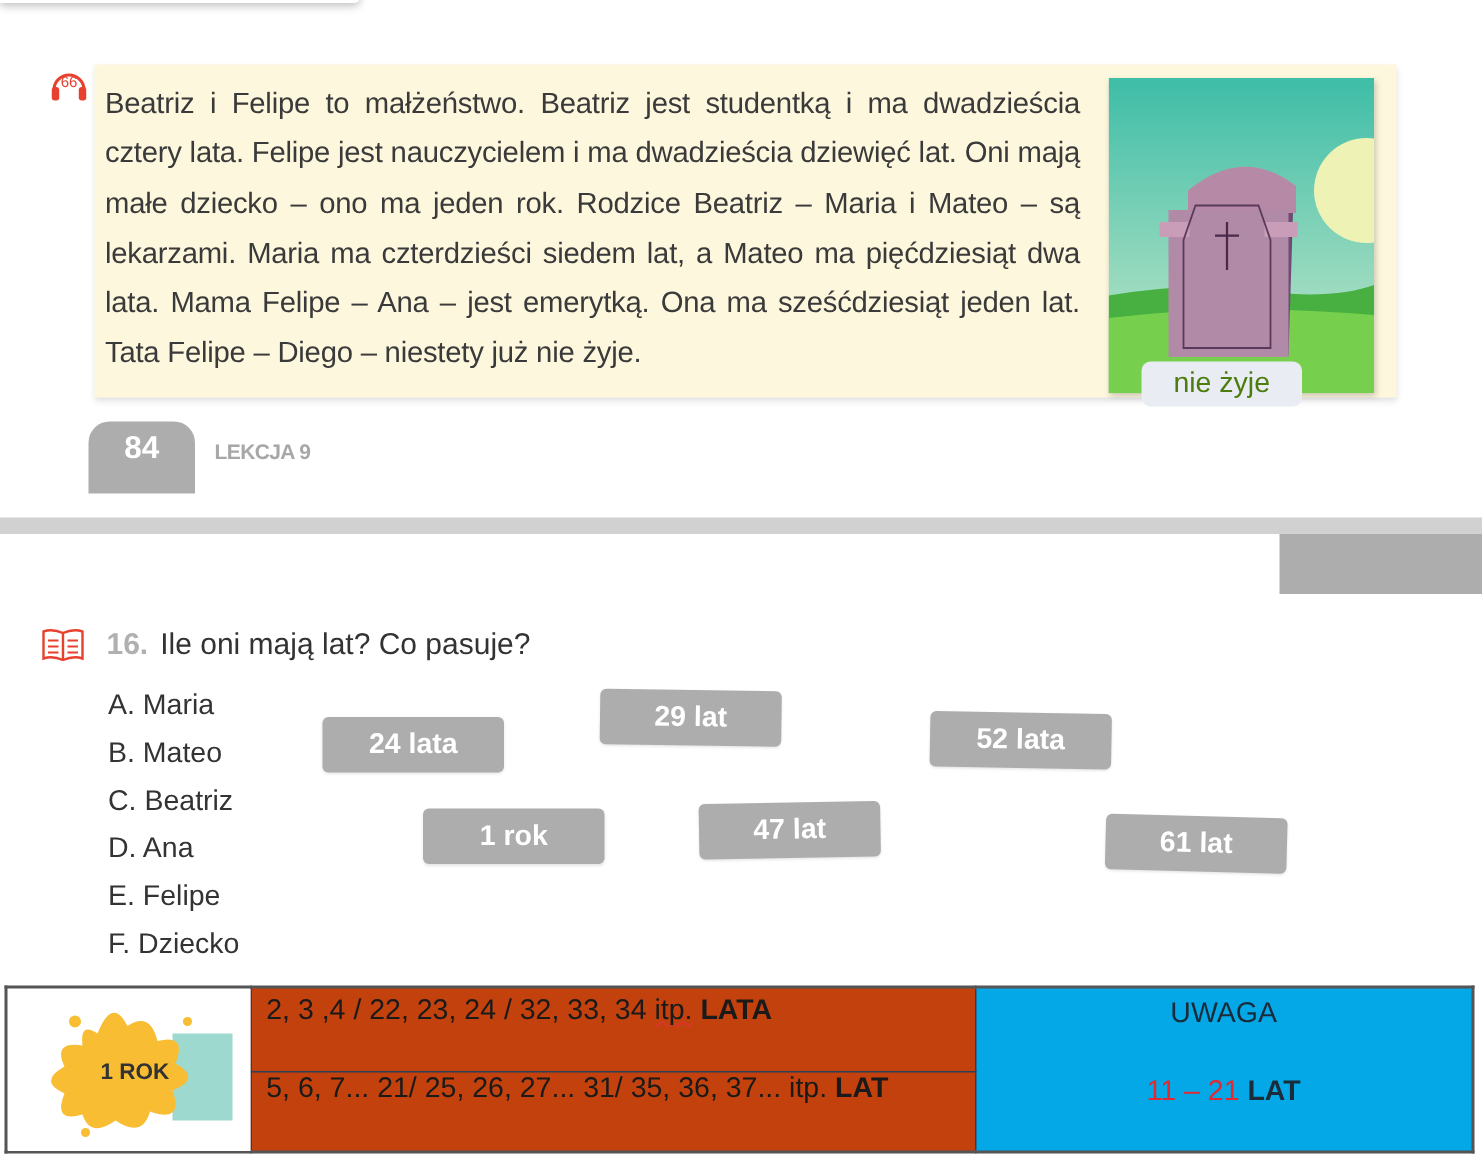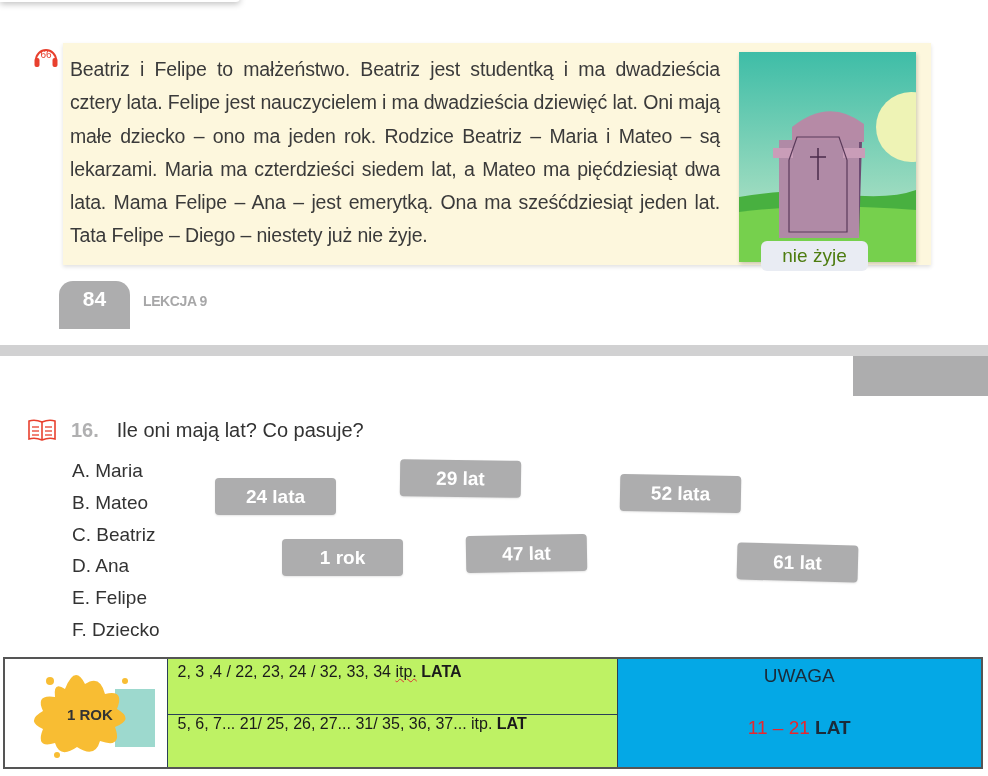--- a/index.html
+++ b/index.html
@@ -37,36 +37,36 @@
     color: #fff; font-weight: bold; font-size: 21px; padding-top: 6px;
   }
   .lesson-label {
     position: absolute; left: 143px; top: 293px; font-size: 14px; font-weight: bold;
     color: #a7a7a8; letter-spacing: -0.4px;
   }
   .divider-bar { position: absolute; left: 0; top: 345px; width: 988px; height: 11px; background: #d1d1d2; }
   .gray-block { position: absolute; left: 853px; top: 356px; width: 135px; height: 40px; background: #adadae; }
   .book-icon { position: absolute; left: 27px; top: 419px; width: 30px; height: 22px; }
   .exercise-title { position: absolute; left: 71px; top: 419px; font-size: 20px; color: #333; }
-  .exercise-num { color: #b0b0b1; font-weight: bold; margin-right: 18px; text-align: center; }
+  .exercise-num { color: #b0b0b1; font-weight: bold; margin-right: 8px; text-align: center; }
   .people-list { position: absolute; left: 72px; top: 455px; list-style: none; }
   .people-list li { font-size: 19px; line-height: 31.8px; color: #333; }
   .chip {
     position: absolute; height: 37px; background: #adadae; border-radius: 4px;
     color: #fff; font-weight: bold; font-size: 19px; text-align: center; line-height: 37px;
     width: 121px; box-shadow: 0 1px 2px rgba(0,0,0,0.1);
   }
   .info-table {
     position: absolute; left: 3px; top: 657px; width: 980px; height: 112px;
     border: 2px solid #555; border-collapse: collapse; background: #fff;
   }
   .info-table td { border: 1.5px solid #2a3f58; }
   .cell-img { width: 163px; background: #fff; position: relative; }
-  .cell-blue { background: #bef264; font-size: 16px; color: #1a1a1a; vertical-align: top; padding: 4px 10px; }
-  .cell-uwaga { background: #04a8e6; width: 365px; text-align: center; vertical-align: top; font-size: 19px; color: #1a2b3a; }
+  .cell-blue { background: #c2410c; font-size: 19px; color: #1a1a1a; vertical-align: top; padding: 4px 10px; }
+  .cell-uwaga { background: #04a8e6; width: 332px; text-align: center; vertical-align: top; font-size: 19px; color: #1a2b3a; }
   .bold { font-weight: bold; }
   .red { color: #e8262e; }
   .squiggle { text-decoration: underline wavy #d33; text-decoration-thickness: 1px; }
 </style>
 </head>
 <body>
 
 <div class="top-shadow"></div>
 
 <div class="audio-icon">

